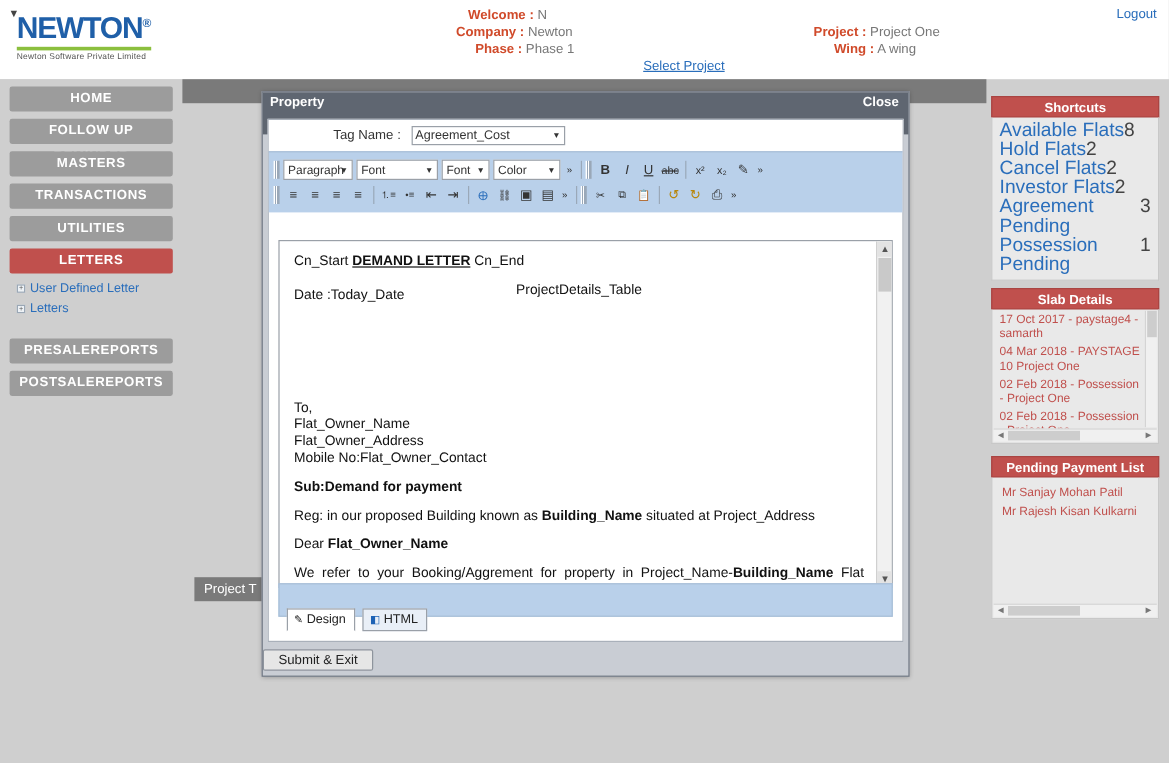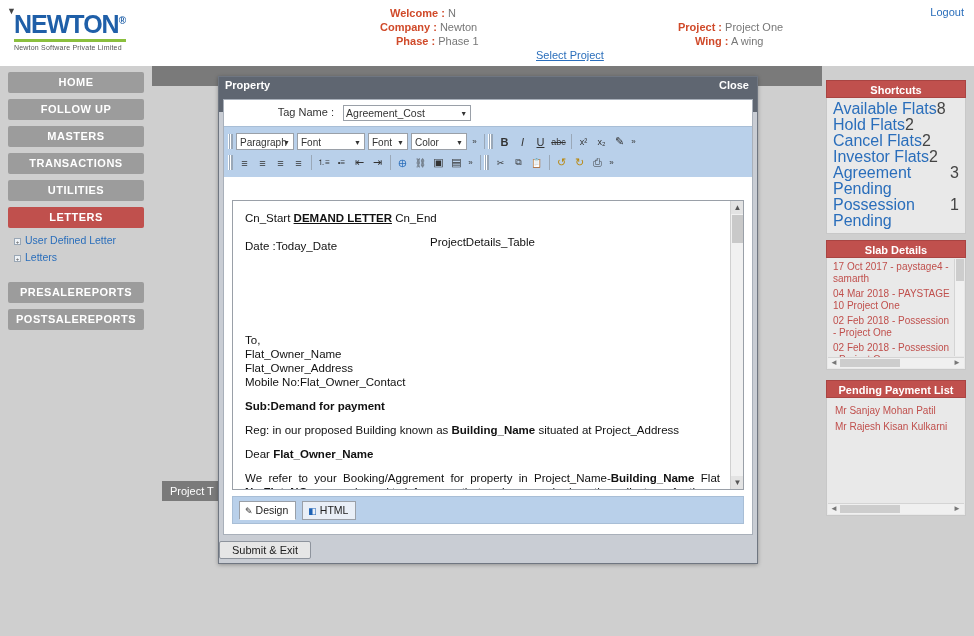--- a/index.html
+++ b/index.html
@@ -170,22 +170,22 @@
     text-align:center; font-size:8px; line-height:13px; color:#555; background:#e3e3e3;}
   .ed-scroll .up { top:0; } .ed-scroll .dn { bottom:0; }
   .ed-scroll .thumb { position:absolute; left:1px; top:14px; width:11px; height:28px; background:#c9c9c9;}
 
   .p { margin:0 0 10px 0; }
   .b { font-weight:bold; }
   .u { text-decoration:underline; }
   .center { text-align:center; }
 
   .tabs {
-    position:absolute; left:8px; right:8px; bottom:10px; height:28px;
-    background:#b9d0ea; border:1px solid #a8bed6; padding:4px 0 0 6px;
+    position:absolute; left:8px; right:8px; bottom:20px; height:28px;
+    background:#b9d0ea; border:1px solid #a8bed6; padding:20px 0 0 6px;
   }
   .tab {
     display:inline-block; height:19px; line-height:17px; padding:0 7px 0 5px;
     border:1px solid #9aa0a8; background:#e9eff7; font-size:10.5px; margin-right:3px;
     color:#222;
   }
   .tab.active { background:#fff; border-bottom-color:#fff; }
   .tab .ic { display:inline-block; margin-right:3px; font-size:9px; }
   .tab .ic.html { color:#1d62b5; }
 

